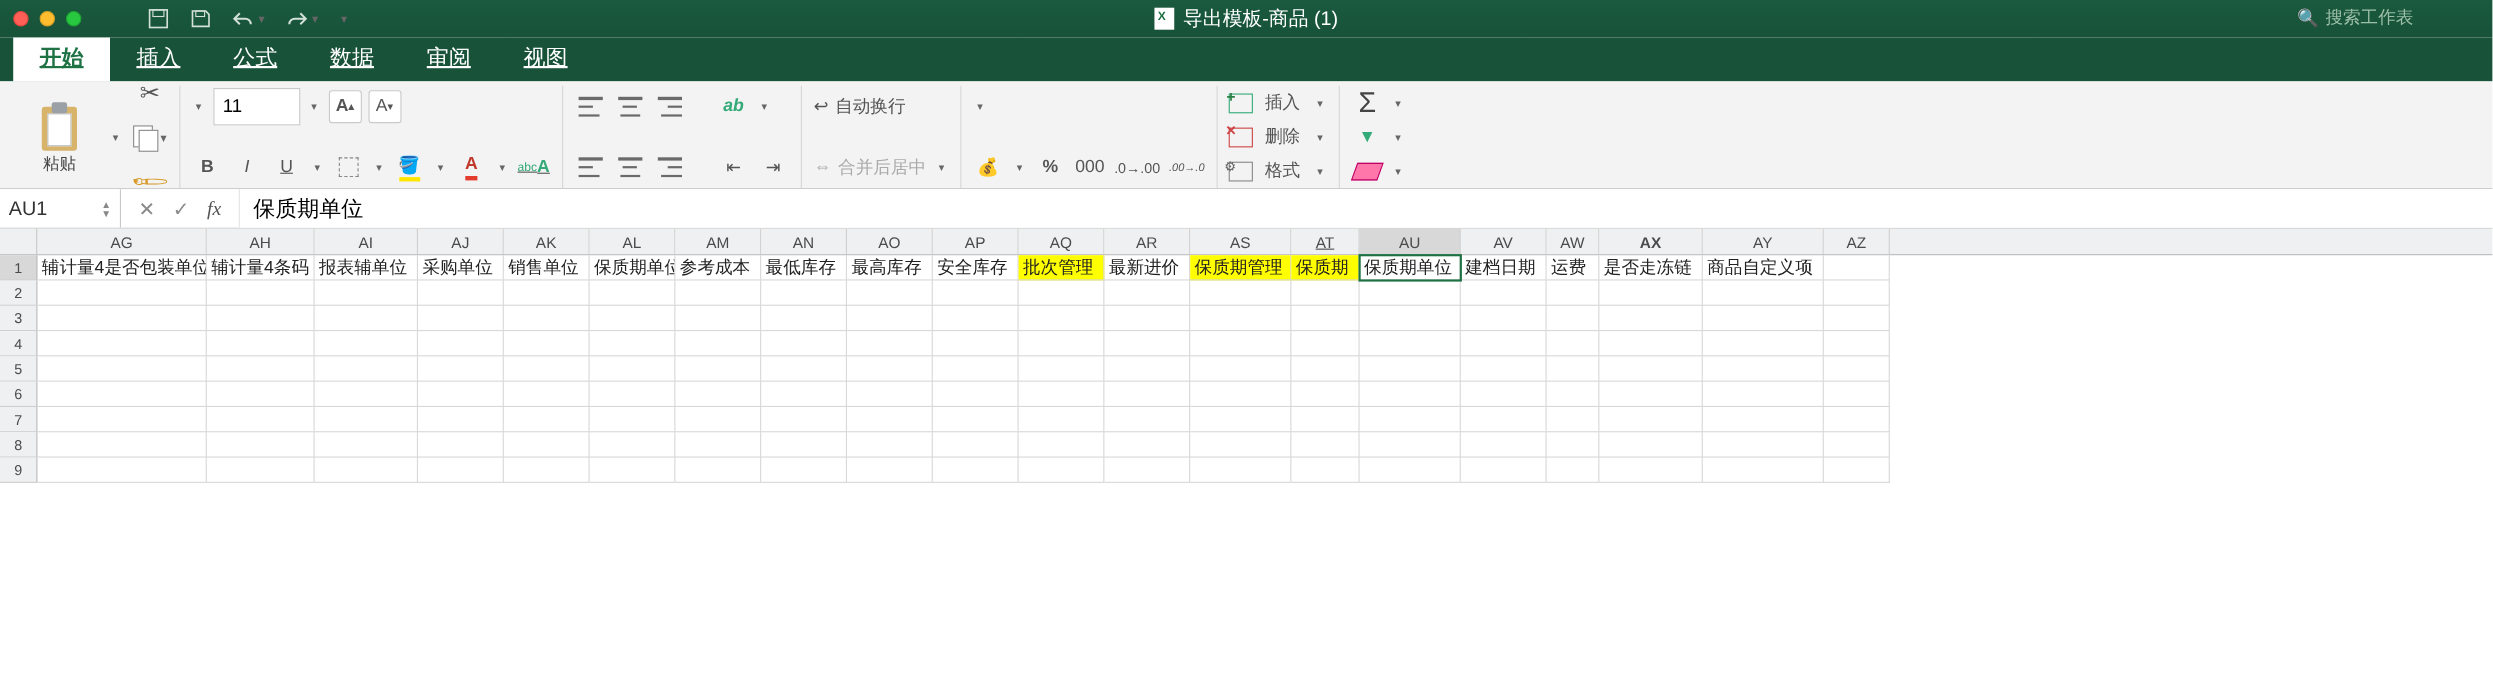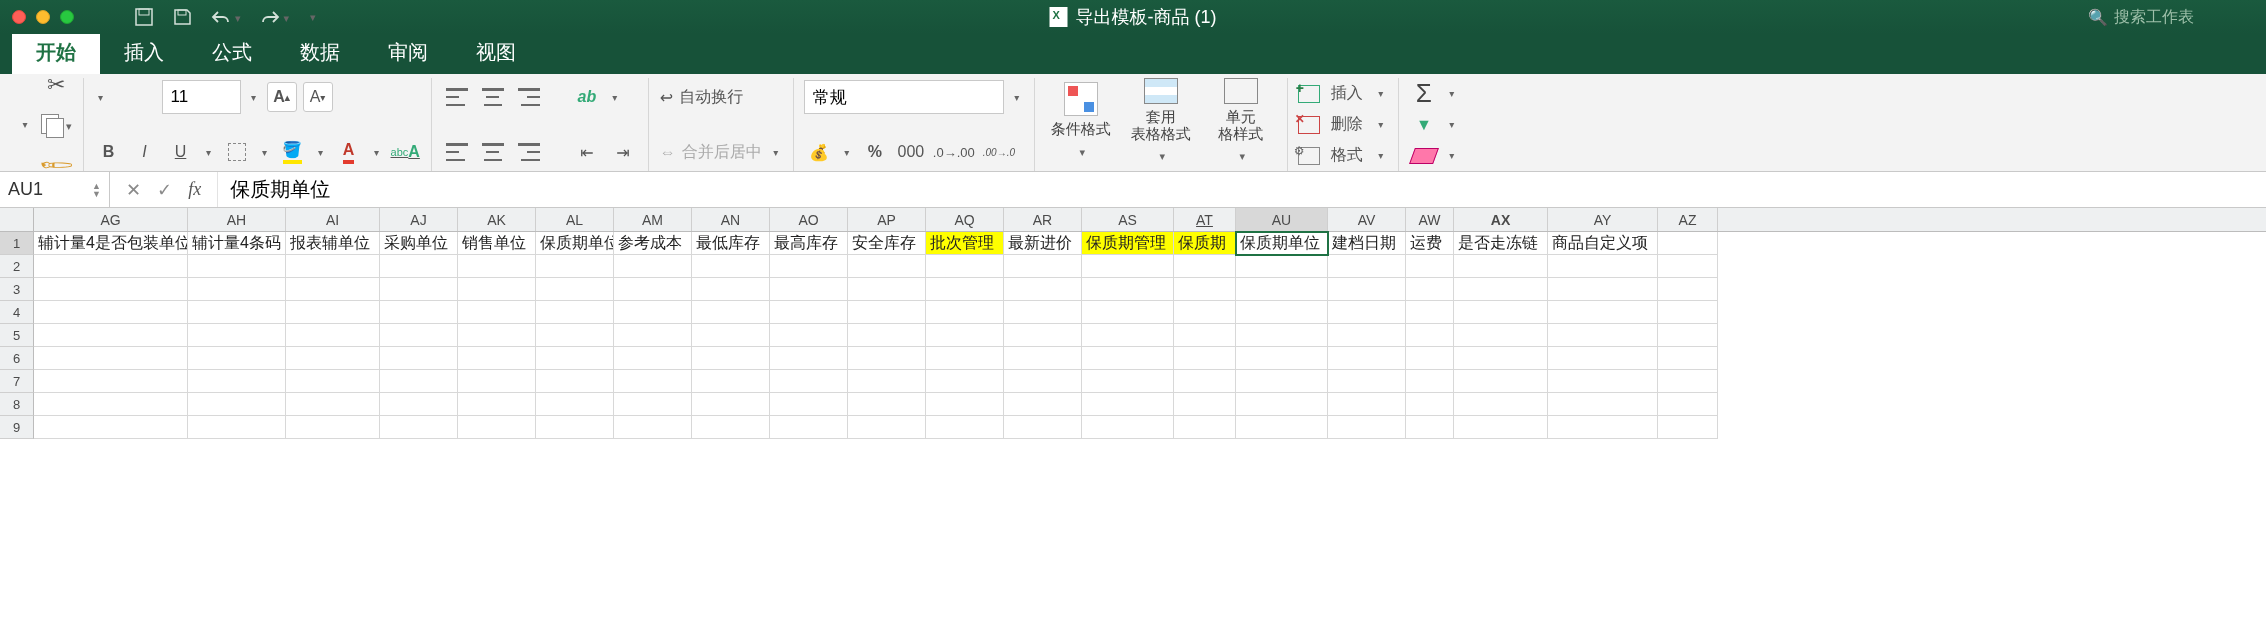--- a/index.html
+++ b/index.html
@@ -16,36 +16,36 @@
   .qat svg, .qat .glyph { opacity: .9; }
   .title-center { position: absolute; left: 50%; transform: translateX(-50%); display: flex; align-items: center; gap: 8px; font-size: 18px; color: #fff; }
   .title-center .doc-icon { width: 18px; height: 20px; background: #fff; display:inline-block; position:relative; }
   .title-center .doc-icon::after { content:'X'; position:absolute; left:3px; top:2px; font-size:11px; color:#1f7244; font-weight:700; }
   .search-box { position:absolute; right:12px; display:flex; align-items:center; gap:6px; color:#cfe3d6; font-size:16px; }
   .search-box input { background:transparent; border:none; color:#cfe3d6; font-size:16px; width:140px; outline:none; }
   .search-box input::placeholder { color:#9dbfa9; }
 
   
   .tabs-row { height:40px; background:#175239; display:flex; align-items:flex-end; padding-left:12px; gap:0; }
-  .tab { padding:10px 24px 8px; color:#fff; font-size:20px; cursor:pointer; }
+  .tab { padding:10px 24px 8px; color:#fff; font-size:20px; cursor:pointer;text-decoration:underline; }
   .tab.active { background:#fff; color:#1f7244; font-weight:600; border-radius:2px 2px 0 0; }
 
   
   .ribbon { height:98px; background:#f3f3f3; border-bottom:1px solid #c9c9c9; display:flex; align-items:stretch; padding:4px 8px 0; }
   .group { display:flex; flex-direction:column; border-right:1px solid #d6d6d6; padding:0 10px; justify-content:space-between; }
   .group.noline { border-right:none; }
   .row { display:flex; align-items:center; gap:6px; height:38px; }
   .btn { display:flex; align-items:center; justify-content:center; min-width:30px; height:30px; border:1px solid transparent; border-radius:3px; cursor:pointer; color:#555; font-size:16px; }
   .btn.box { border:1px solid #c9c9c9; background:#fff; }
   .big-btn { display:flex; flex-direction:column; align-items:center; justify-content:center; width:72px; height:86px; cursor:pointer; gap:4px; }
   .big-btn .lbl, .label-under { font-size:15px; color:#444; text-align:center; line-height:1.15; }
   .dd { width:14px; display:flex; align-items:center; justify-content:center; color:#666; font-size:10px; }
   select, .combo { height:34px; border:1px solid #c9c9c9; background:#fff; font-size:17px; padding:0 8px; }
   .font-combo { width:236px; }
-  .size-combo { width:79px;margin-left:48px; }
+  .size-combo { width:79px; }
   .numfmt-combo { width:200px; }
 
   .icon { display:inline-flex; align-items:center; justify-content:center; }
   .chev-down::after { content:'▾'; font-size:11px; color:#666; margin-left:3px; }
 
   .clipboard-icon { width:40px; height:46px; position:relative; }
   .clipboard-icon .board { position:absolute; inset:6px 4px 0 4px; background:#d8b36a; border-radius:3px; }
   .clipboard-icon .paper { position:absolute; left:9px; top:12px; width:22px; height:30px; background:#fff; border:1px solid #bbb; }
   .clipboard-icon .clip { position:absolute; left:13px; top:2px; width:14px; height:10px; background:#9aa0a6; border-radius:2px; }
 
@@ -148,20 +148,28 @@
     <div class="tab">插入</div>
     <div class="tab">公式</div>
     <div class="tab">数据</div>
     <div class="tab">审阅</div>
     <div class="tab">视图</div>
   </div>
 
 <div class="ribbon">
 
   <div class="group" style="flex-direction:row;align-items:center;gap:8px;">
+    <div class="big-btn">
+      <div class="clipboard-icon">
+          <div class="board"></div>
+          <div class="paper"></div>
+          <div class="clip"></div>
+        </div>
+      <div class="lbl">粘贴</div>
+    </div>
     <div class="dd">▾</div>
     <div style="display:flex;flex-direction:column;gap:10px;">
       <div class="btn">
           <span class="scissors">✂</span>
         </div>
       <div class="btn">
           <span class="copy-icon"></span>
           <span class="chev-down"></span>
         </div>
       <div class="btn">
@@ -274,21 +282,20 @@
       <div class="btn" style="width:auto;gap:6px;color:#aaa;">
           <span>⇔</span>
           <span>合并后居中</span>
         </div>
         <span class="dd">▾</span>
     </div>
   </div>
 
   <div class="group">
     <div class="row">
-      <input class="combo numfmt-combo" value="常规" style="">
         <span class="dd">▾</span>
     </div>
     <div class="row">
       <div class="btn">
           <span style="color:#c9a227;">💰</span>
         </div>
         <span class="dd">▾</span>
       <div class="btn">
           <span style="font-weight:600;">%</span>
         </div>
@@ -297,39 +304,20 @@
         </div>
       <div class="btn">
           <span style="font-size:13px;">.0→.00</span>
         </div>
       <div class="btn">
           <span style="font-size:10px;font-style:italic;">.00→.0</span>
         </div>
     </div>
   </div>
 
-  <div class="group" style="flex-direction:row;gap:8px;align-items:flex-start;">
-    <div class="big-btn">
-      <div class="cond-icon"></div>
-      <div class="lbl">条件格式</div>
-      <span class="chev-down"></span>
-    </div>
-    <div class="big-btn">
-      <div style="width:34px;height:30px;border:1.5px solid #888;background:linear-gradient(#cfe8f7 33%,#fff 33% 66%,#cfe8f7 66%);"></div>
-      <div class="lbl" style="white-space:pre;">套用
-表格格式</div>
-      <span class="chev-down"></span>
-    </div>
-    <div class="big-btn">
-      <div style="width:34px;height:30px;border:1.5px solid #888;"></div>
-      <div class="lbl" style="white-space:pre;">单元
-格样式</div>
-      <span class="chev-down"></span>
-    </div>
-  </div>
 
   <div class="group">
     <div class="row" style="gap:10px;">
       <span class="ins-row-icon"></span>
       <div class="btn" style="width:auto;">
           <span>插入</span>
         </div>
         <span class="dd">▾</span>
     </div>
     <div class="row" style="gap:10px;">

